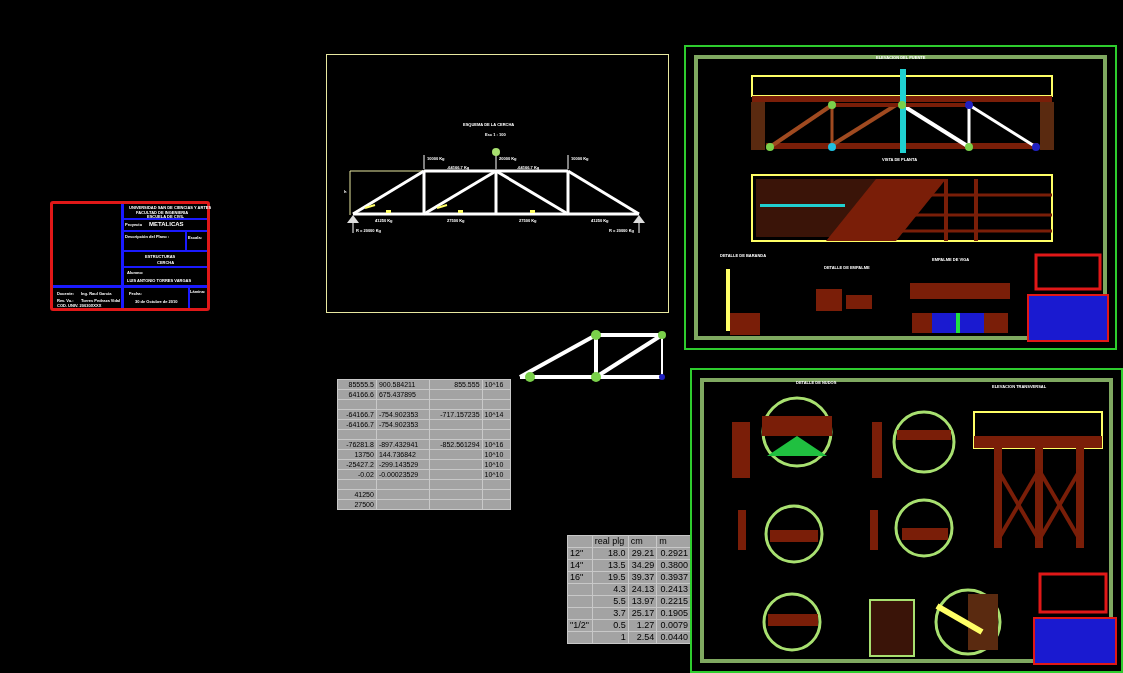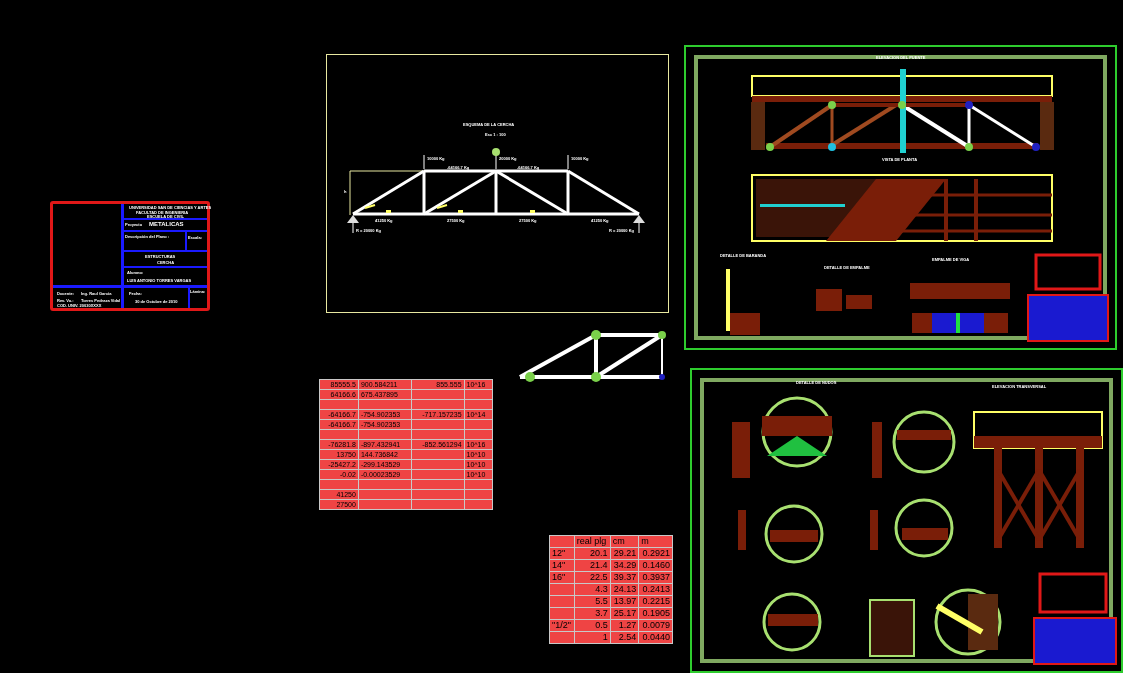--- a/index.html
+++ b/index.html
@@ -6,21 +6,21 @@
   body{width:1123px;height:673px;position:relative;overflow:hidden;font-family:"Liberation Sans",sans-serif;}
   .abs{position:absolute;}
   
   .tb{left:50px;top:201px;width:154px;height:104px;border:3px solid #e01818;border-radius:3px;background:#000;}
   .tb .line{position:absolute;background:#1a1aff;}
   .tb .t{position:absolute;color:#fff;font-size:4px;font-weight:bold;white-space:nowrap;}
   
   .sheet{left:326px;top:54px;width:341px;height:257px;border:1px solid #e8e8a0;}
   .sheet .cap{position:absolute;color:#fff;font-size:4px;font-weight:bold;white-space:nowrap;}
   
-  table.sh{border-collapse:collapse;background:#ef4444;position:absolute;font-size:7px;font-family:"Liberation Sans",sans-serif;color:#000;}
+  table.sh{border-collapse:collapse;background:#a3a3a3;position:absolute;font-size:7px;font-family:"Liberation Sans",sans-serif;color:#000;margin-left:18px;}
   table.sh td{border:1px solid #c8c8c8;padding:0 2px;height:9px;line-height:9px;white-space:nowrap;}
   table.sh td.r{text-align:right;}
   table.t2{font-size:9px;}
   table.t2 td{height:11px;line-height:11px;}
   
   .frame{border:2px solid #2ecc2e;background:#000;}
   .frame .inner{position:absolute;left:8px;top:8px;right:8px;bottom:8px;border:4px solid #7fa860;}
 </style>
 </head>
 <body>
@@ -207,33 +207,33 @@
 <table class="sh t2" style="left:549px;top:535px;width:124px;">
   <tbody>
     <tr>
       <td></td>
       <td>real plg</td>
       <td>cm</td>
       <td>m</td>
     </tr>
     <tr>
         <td>12"</td>
-        <td class="r">20.1</td>
+        <td class="r">18.0</td>
         <td class="r">29.21</td>
         <td class="r">0.2921</td>
       </tr>
     <tr>
         <td>14"</td>
-        <td class="r">21.4</td>
+        <td class="r">13.5</td>
         <td class="r">34.29</td>
-        <td class="r">0.1460</td>
+        <td class="r">0.3800</td>
       </tr>
     <tr>
         <td>16"</td>
-        <td class="r">22.5</td>
+        <td class="r">19.5</td>
         <td class="r">39.37</td>
         <td class="r">0.3937</td>
       </tr>
     <tr>
         <td></td>
         <td class="r">4.3</td>
         <td class="r">24.13</td>
         <td class="r">0.2413</td>
       </tr>
     <tr>

